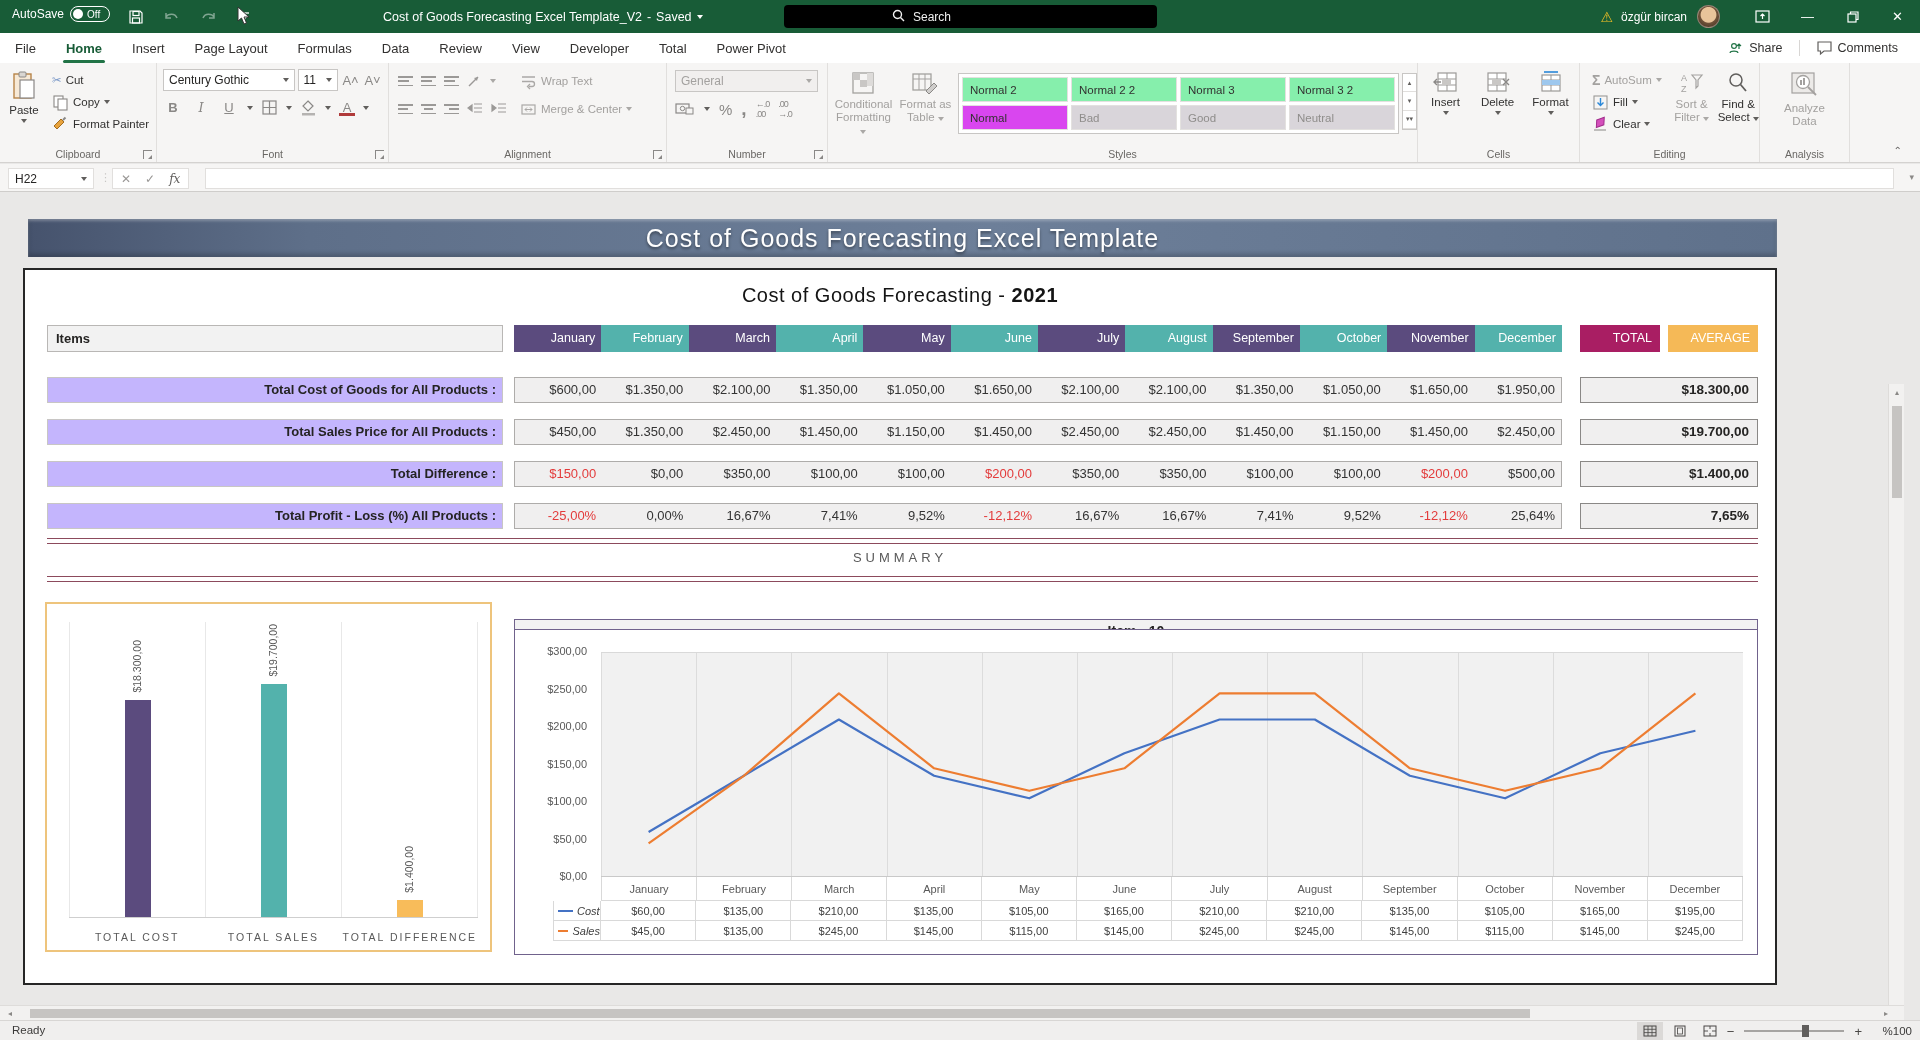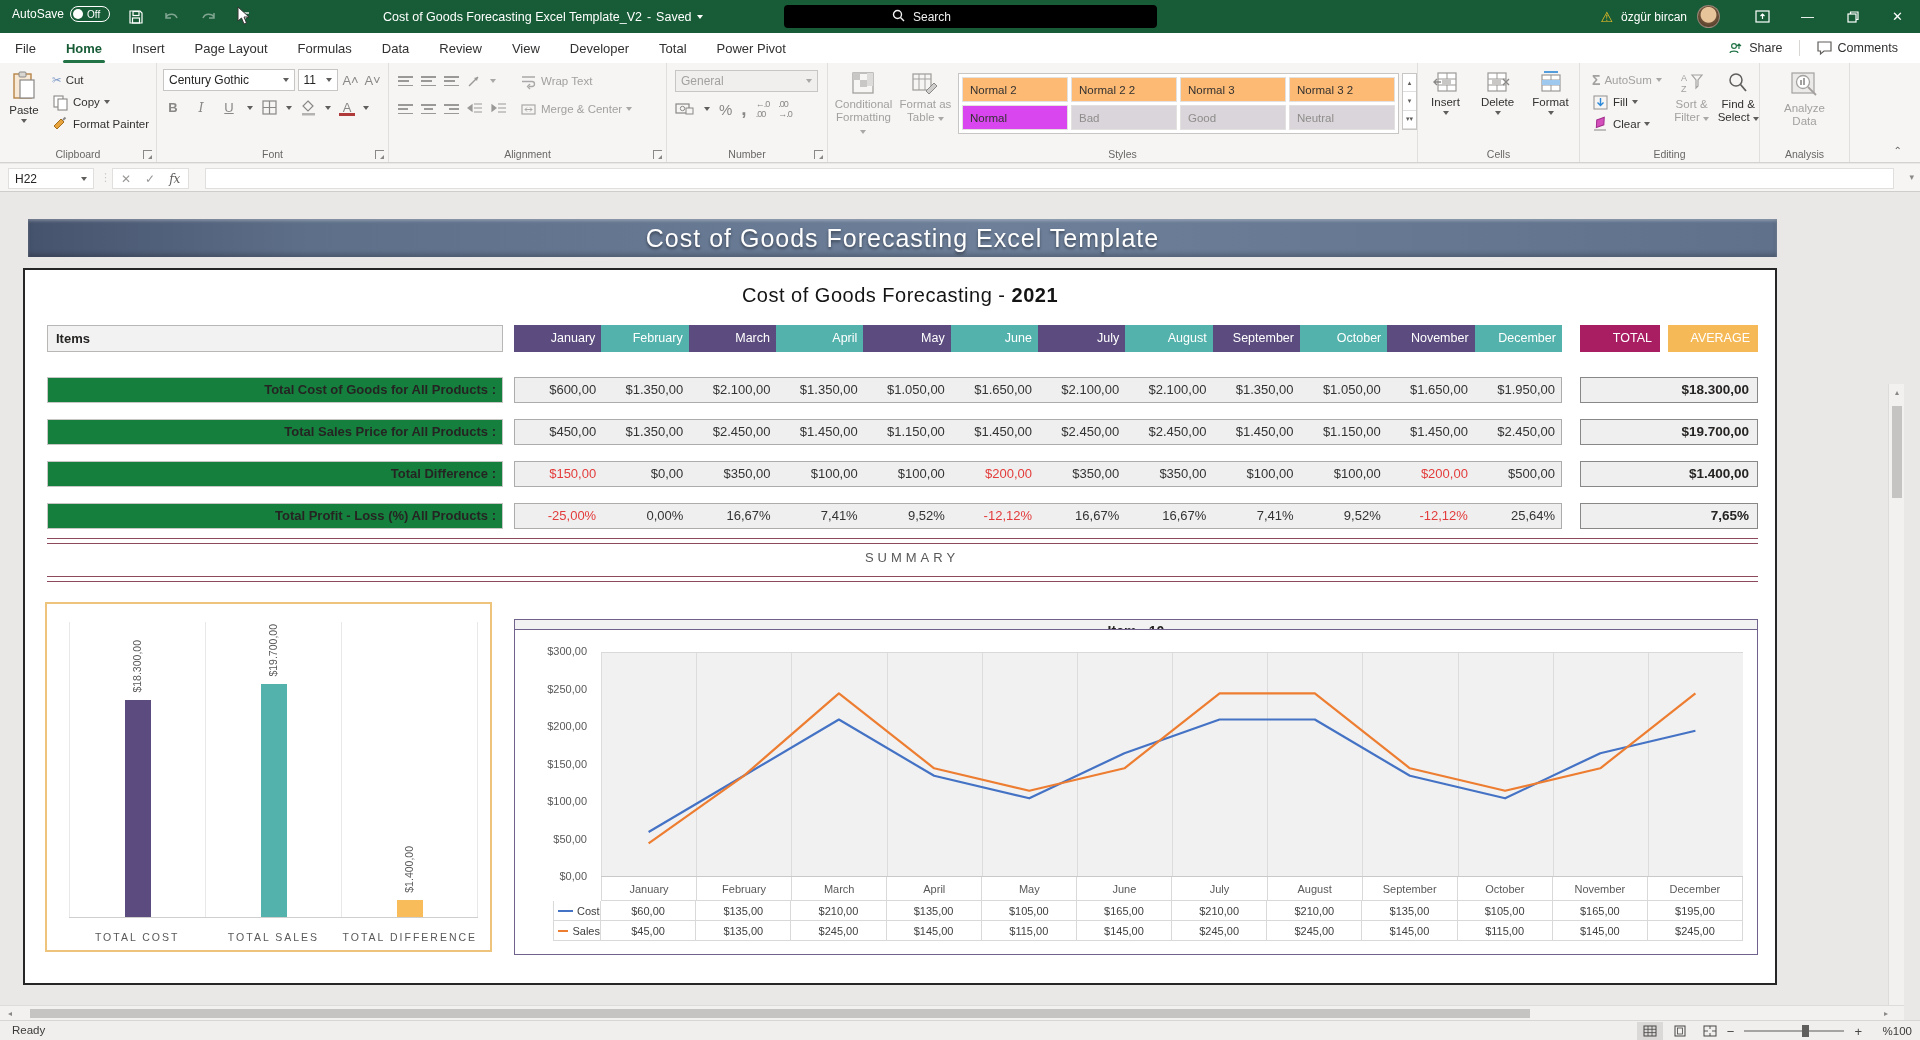--- a/index.html
+++ b/index.html
@@ -73,21 +73,21 @@
            align-items:center; justify-content:space-between; padding:0 5px; font-size:12px; }
   .combo.dis { background:#f1efee; color:#a3a19f; }
   .btnletter { font-size:13px; color:#8a8886; width:20px; text-align:center; }
   .fontrow { display:flex; align-items:center; gap:3px; padding:2px 6px; }
   .alnico { width:17px; height:14px; display:flex; flex-direction:column; justify-content:space-between; padding:2px 1px; }
   .alnico i { display:block; height:1.5px; background:#9b9997; }
   .gallery { display:grid; grid-template-columns:repeat(4,106px); grid-auto-rows:25px;
              gap:3px; border:1px solid #c8c6c4; background:#fff; padding:3px; }
   .gcell { border:1px solid #e3e1df; font-size:11.5px; display:flex; align-items:center;
            padding-left:7px; color:#323130; background:#d946ef; }
-  .gcell.accent { background:#fdba74; }
+  .gcell.accent { background:#86efac; }
   .gcell.dim { background:#d9d5da; color:#8f8d8b; }
   .garr { display:flex; flex-direction:column; width:15px; margin-left:3px; border:1px solid #c8c6c4; }
   .garr div { flex:1; display:flex; align-items:center; justify-content:center;
               font-size:7px; color:#605e5c; border-bottom:1px solid #e1dfdd; background:#fff; }
   .sigma { font-size:14px; color:#a3a19f; font-weight:bold; }
 
   
   .formulabar { position:absolute; left:0; top:164px; width:1920px; height:28px;
                 background:#f6f5f4; border-bottom:1px solid #cfcdcb; display:flex; align-items:center; }
   .namebox { position:absolute; left:8px; top:4px; width:86px; height:21px; background:#fff;
@@ -119,31 +119,31 @@
   .months-row { position:absolute; left:489px; top:55px; width:1048px; height:27px; display:flex; }
   .mcell { flex:1; color:#fff; font-size:12.5px; text-align:right; line-height:27px;
            padding-right:6px; overflow:hidden; }
   .tot-h, .avg-h { position:absolute; top:55px; height:27px; color:#fff; font-size:12.5px;
                    text-align:right; line-height:27px; padding-right:8px; }
   .tot-h { left:1555px; width:80px; }
   .avg-h { left:1643px; width:90px; }
   .rows { position:absolute; left:0; top:107px; width:100%; }
   .data-row { position:relative; height:26px; margin-bottom:16px; }
   .row-label { position:absolute; left:22px; width:456px; height:26px; border:1px solid #c8c6c4;
-               background:#15803d; font-weight:bold; font-size:13px; text-align:right;
+               background:#c4b5fd; font-weight:bold; font-size:13px; text-align:right;
                line-height:24px; padding-right:6px; }
   .row-strip { position:absolute; left:489px; width:1048px; height:26px; background:#f0efef;
                border:1px solid #aeacaa; display:flex; }
   .row-strip .cell { flex:1; font-size:13px; text-align:right; line-height:24px;
                      padding-right:6px; color:#333; }
   .row-total { position:absolute; left:1555px; width:178px; height:26px; background:#f0efef;
                border:1px solid #8a8886; font-weight:bold; font-size:13.5px; text-align:right;
                line-height:24px; padding-right:8px; }
   .sep { position:absolute; left:22px; width:1711px; height:1px; background:#8c4a5c; }
-  .summary { position:absolute; left:12px; top:280px; width:100%; text-align:center;
+  .summary { position:absolute; left:0; top:280px; width:100%; text-align:center;
              font-size:13px; letter-spacing:4px; color:#595959; }
 
   
   .bar-panel { position:absolute; left:20px; top:332px; width:447px; height:350px;
                border:2px solid #eec47c; background:#fff; }
   .bar-plot { position:absolute; left:22px; right:12px; top:18px; bottom:32px;
               border-bottom:1px solid #cfcfcf; display:flex; }
   .bar-col { flex:1; position:relative; border-left:1px solid #e8e8e8; }
   .bar-col:last-child { border-right:1px solid #e8e8e8; }
   .bar { position:absolute; bottom:0; left:50%; margin-left:-13px; width:26px; }
@@ -160,21 +160,21 @@
             border:1px solid #70628c; background:#fff; }
   .yl { position:absolute; left:0; width:72px; text-align:right; font-size:11px; color:#595959; }
   .lc-plot { position:absolute; left:86px; top:22px; }
   .lc-months { position:absolute; left:86px; top:247px; width:1142px; height:24px; display:flex; }
   .lc-mcell { flex:1; border-left:1px solid #d9d9d9; border-bottom:1px solid #d9d9d9;
               text-align:center; font-size:11px; line-height:24px; color:#595959; }
   .lc-mcell:last-child { border-right:1px solid #d9d9d9; }
   .lc-table { position:absolute; left:38px; top:271px; width:1190px; }
   .lc-row { display:flex; height:20px; }
   .lc-lab { width:48px; border:1px solid #d9d9d9; border-top:none; display:flex;
-            align-items:center; gap:4px; padding-left:4px; font-size:11px; color:#404040; }
+            align-items:center; gap:4px; padding-left:4px; font-size:11px; color:#404040;font-style:italic; }
   .swatch { width:15px; height:0; border-top:2px solid; }
   .lc-val { flex:1; border-right:1px solid #d9d9d9; border-bottom:1px solid #d9d9d9;
             text-align:center; font-size:11px; line-height:20px; color:#404040; }
 
   
   .vscroll { position:absolute; right:0; top:192px; width:16px; height:828px;
              background:#f2f1f0; border-left:1px solid #dedcda; }
   .vthumb { position:absolute; left:3px; top:22px; width:10px; height:92px; background:#c6c4c2; }
   .sarrow { position:absolute; left:0; width:16px; text-align:center; font-size:8px; color:#8a8886; }
   .hscroll { position:absolute; left:0; top:1005px; width:1904px; height:15px;

